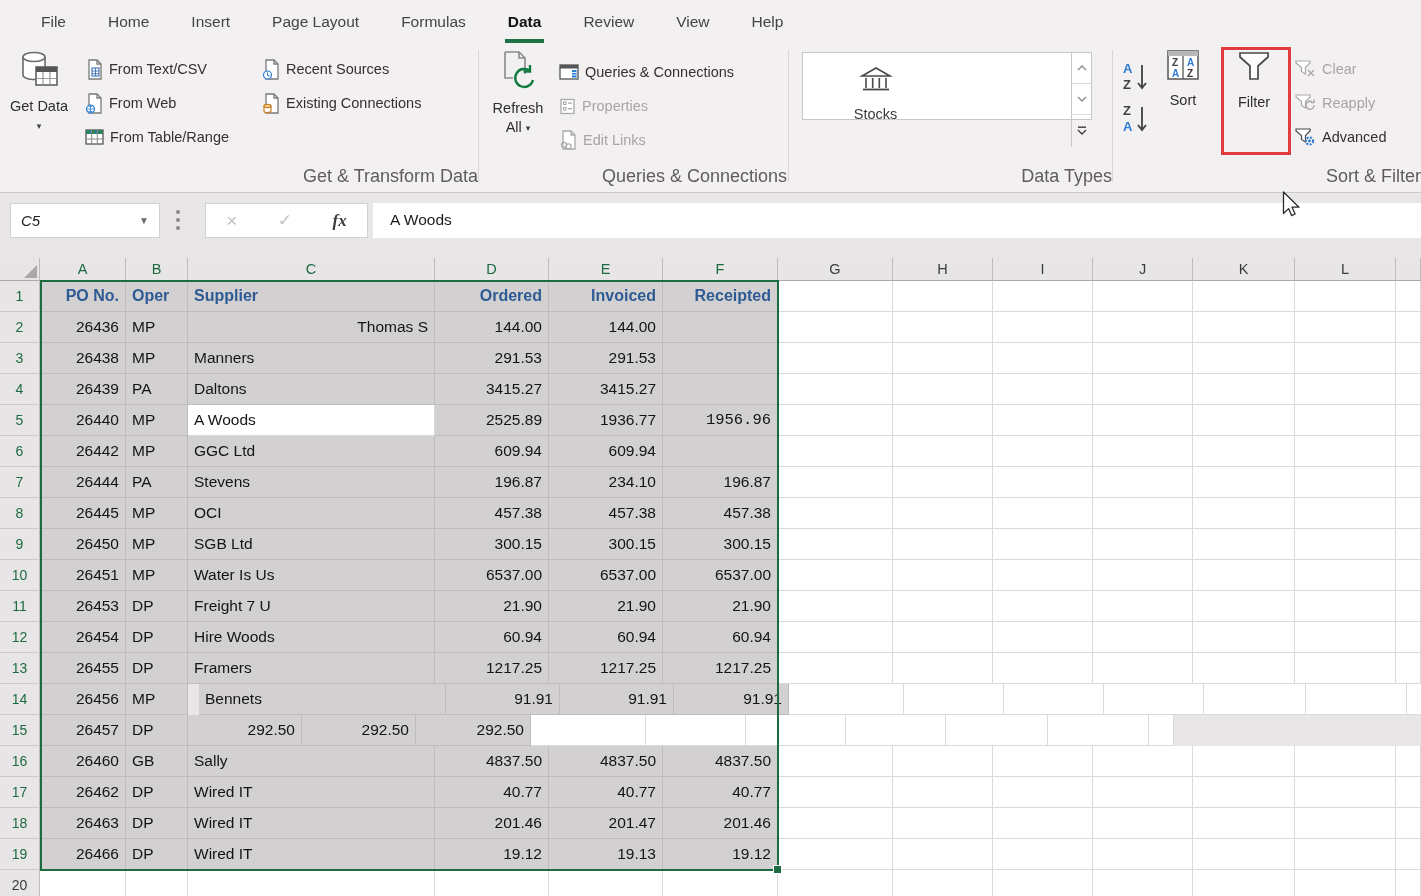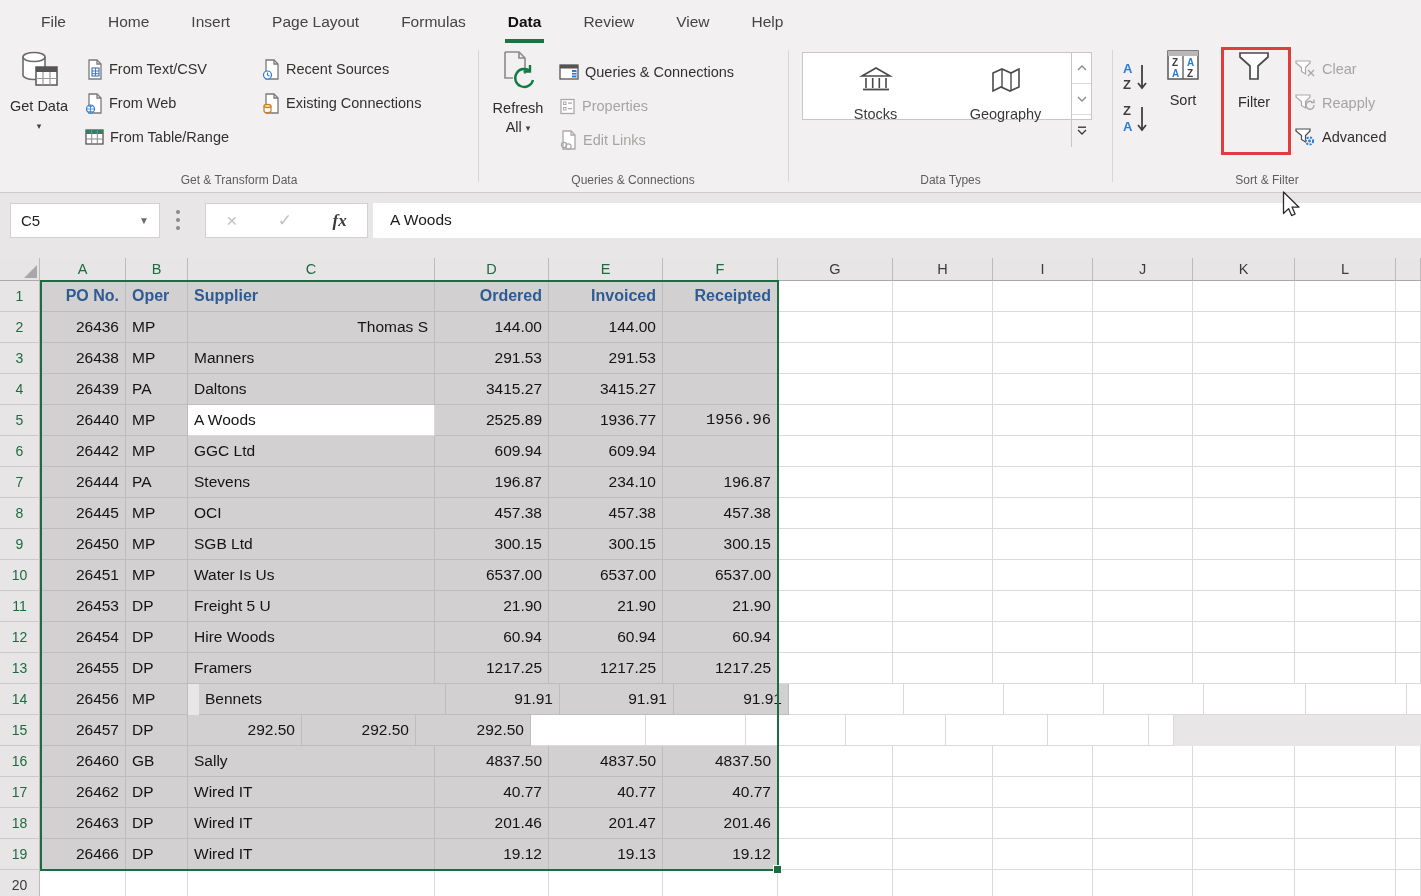--- a/index.html
+++ b/index.html
@@ -10,22 +10,22 @@
   
   .ribbon { position:absolute; top:0; left:0; width:1421px; height:193px;
             background:#F3F0F1; border-bottom:1px solid #CDCACB; z-index:20; }
   .tabs { position:absolute; top:0; left:0; height:45px; display:flex; padding-left:20px; }
   .tab { padding:0 21px; line-height:44px; font-size:15.5px; color:#444; cursor:default; white-space:nowrap; }
   .tab.active { color:#111; font-weight:bold; position:relative; }
   .tab.active::after { content:""; position:absolute; left:18px; right:18px; bottom:2px; height:4px; background:#1E7145; }
 
   .rgroup { position:absolute; top:45px; height:147px; }
   .gsep { position:absolute; top:50px; height:132px; width:1px; background:#D9D6D7; }
-  .glabel { position:absolute; bottom:5px; left:0; width:100%; text-align:center;
-            font-size:12px; color:#5E5C5C; white-space:nowrap; }
+  .glabel { position:absolute; bottom:5px; left:0; width:100%; text-align:right;
+            font-size:18px; color:#5E5C5C; white-space:nowrap; }
 
   .bigbtn { position:absolute; top:4px; text-align:center; cursor:default; }
   .bigbtn .biglabel { font-size:14.5px; color:#2E2D2C; line-height:1.3; margin-top:4px; }
   .caret { font-size:9px; color:#444; vertical-align:1px; }
 
   .ritem { position:absolute; height:26px; display:flex; align-items:center; gap:6px;
            font-size:14.5px; color:#33312F; white-space:nowrap; cursor:default; }
   .ritem.disabled { color:#A7A4A4; }
   .ritem svg { flex:0 0 auto; }
 
@@ -35,21 +35,21 @@
   .gitem .glbl { font-size:14.5px; color:#3A3938; margin-top:7px; }
   .gscroll { position:absolute; right:0; top:0; width:20px; height:94px; border-left:1px solid #C9C6C7; }
   .gsbtn { height:31px; display:flex; align-items:center; justify-content:center; border-bottom:1px solid #DDDBDC; }
   .gsbtn:last-child { border-bottom:none; }
 
   .redbox { position:absolute; border:3px solid #E13C40; background:transparent; z-index:30; pointer-events:none; }
 
   
   .fbar { position:absolute; top:193px; left:0; width:1421px; height:56px; background:#E9E6E7; z-index:15; }
   .namebox { position:absolute; left:10px; top:10px; width:150px; height:35px; background:#fff;
-             border:1px solid #D3D0D1; font-size:15px; color:#222; line-height:33px; padding-left:10px; }
+             border:1px solid #D3D0D1; font-size:15px; color:#222; line-height:33px; padding-left:10px;font-style:italic; }
   .namebox .nb-caret { position:absolute; right:10px; top:0; color:#6d6b6b; font-size:10px; }
   .fdots { position:absolute; left:176px; top:17px; width:4px; height:4px; border-radius:50%; background:#8a8888;
            box-shadow:0 8px 0 #8a8888, 0 16px 0 #8a8888; }
   .fxbox { position:absolute; left:205px; top:10px; width:163px; height:35px; background:#fff;
            border:1px solid #D3D0D1; display:flex; align-items:center; justify-content:space-around; }
   .fx-x { color:#C3C0C0; font-size:19px; }
   .fx-check { color:#C3C0C0; font-size:17px; }
   .fx-fx { font-family:"Liberation Serif", serif; font-style:italic; font-weight:bold; font-size:17px; color:#3b3a39; }
   .fcontent { position:absolute; left:373px; top:10px; right:0; height:35px; background:#fff;
               font-size:15.5px; color:#1b1b1b; line-height:33px; padding-left:17px; }
@@ -207,27 +207,20 @@
     <div class="rgroup" style="left:789px;width:323px">
       <div class="gallery">
         <div class="gitem" style="left:10px">
           <svg width="36" height="30" viewBox="0 0 36 30">
             <path d="M4 11 L18 3 L32 11 Z" fill="none" stroke="#4a4a4a" stroke-width="1.6"></path>
             <path d="M8 13 V23 M14.7 13 V23 M21.3 13 V23 M28 13 V23" stroke="#4a4a4a" stroke-width="1.6"></path>
             <path d="M5 24.5 H31" stroke="#4a4a4a" stroke-width="1.8"></path>
           </svg>
           <div class="glbl">Stocks</div>
         </div>
-        <div class="gitem" style="left:140px">
-          <svg width="36" height="30" viewBox="0 0 36 30">
-            <path d="M5 8 L14 4 L23 8 L31 4 V22 L22 26 L13 22 L5 26 Z" fill="#fff" stroke="#4a4a4a" stroke-width="1.6"></path>
-            <path d="M14 4 V22 M23 8 V26" stroke="#4a4a4a" stroke-width="1.4"></path>
-          </svg>
-          <div class="glbl">Geography</div>
-        </div>
         <div class="gscroll">
           <div class="gsbtn">
             <svg width="10" height="6" viewBox="0 0 10 6">
                 <path d="M1 5 L5 1 L9 5" fill="none" stroke="#8a8888" stroke-width="1.3"></path>
               </svg>
           </div>
           <div class="gsbtn">
             <svg width="10" height="6" viewBox="0 0 10 6">
                 <path d="M1 1 L5 5 L9 1" fill="none" stroke="#8a8888" stroke-width="1.3"></path>
               </svg>
@@ -499,21 +492,21 @@
           <div class="cell" style="width: 100px;"></div>
           <div class="cell" style="width: 100px;"></div>
           <div class="cell" style="width: 102px;"></div>
           <div class="cell" style="width: 101px;"></div>
           <div class="cell" style="width: 25px;"></div>
         </div>
         <div class="grow">
           <div class="rn sel">11</div>
           <div class="cell selc ar" style="width: 86px;">26453</div>
           <div class="cell selc al" style="width: 62px;">DP</div>
-          <div class="cell selc al" style="width: 247px;">Freight 5 U</div>
+          <div class="cell selc al" style="width: 247px;">Freight 7 U</div>
           <div class="cell selc ar" style="width: 114px;">21.90</div>
           <div class="cell selc ar" style="width: 114px;">21.90</div>
           <div class="cell selc ar" style="width: 115px;">21.90</div>
           <div class="cell" style="width: 115px;"></div>
           <div class="cell" style="width: 100px;"></div>
           <div class="cell" style="width: 100px;"></div>
           <div class="cell" style="width: 100px;"></div>
           <div class="cell" style="width: 102px;"></div>
           <div class="cell" style="width: 101px;"></div>
           <div class="cell" style="width: 25px;"></div>

